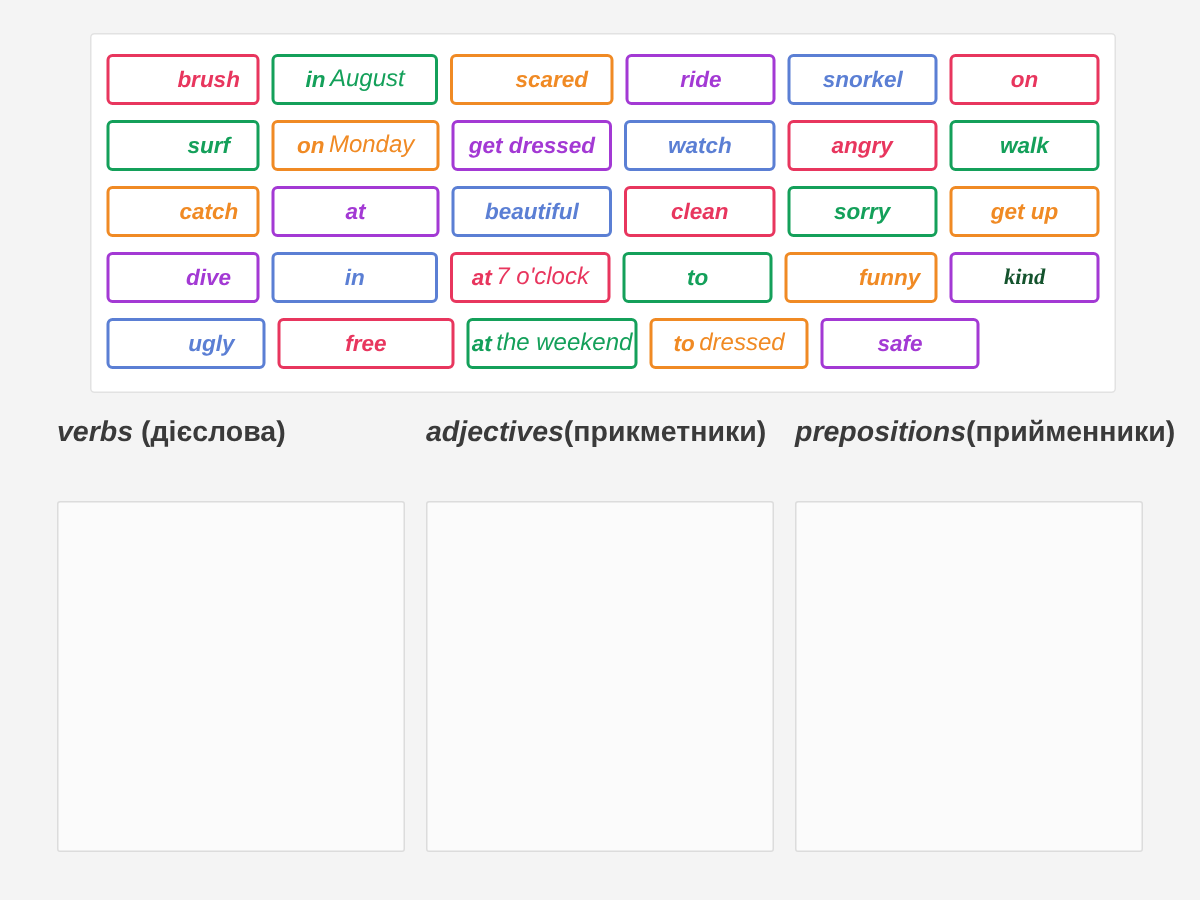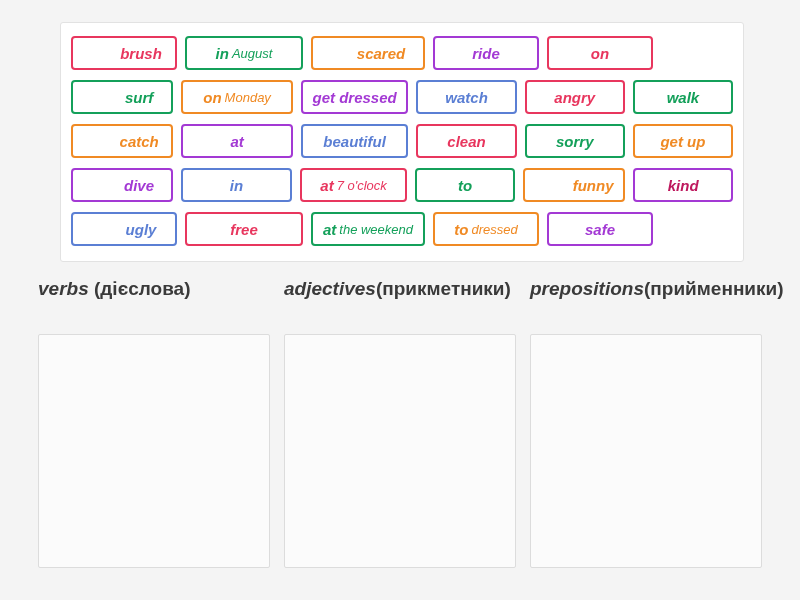--- a/index.html
+++ b/index.html
@@ -44,21 +44,21 @@
     font-size: 15px;
     font-style: italic;
     font-weight: bold;
     white-space: nowrap;
     padding: 0 6px;
     user-select: none;
   }
   .tile .txt { line-height: 1; }
   .tile .sub {
     font-weight: normal;
-    font-size: 13px;
+    font-size: 16px;
     font-style: italic;
     margin-left: 3px;
   }
   .col0 { width: 106px; padding-left: 40px; }
   .col1 { width: 118px; }
   .col2 { width: 114px; }
   .col3 { width: 106px; }
   .col4 { width: 106px; }
   .col5 { width: 106px; }
 
@@ -104,20 +104,23 @@
       <div class="tile col1" style="color: rgb(20, 160, 90); border-color: rgb(20, 160, 90);">
         <span class="txt">in </span>
         <span class="sub">August</span>
       </div>
       <div class="tile col2" style="color: rgb(240, 138, 36); border-color: rgb(240, 138, 36); padding-left: 32px;">
         <span class="txt">scared</span>
       </div>
       <div class="tile col3" style="color: rgb(163, 57, 212); border-color: rgb(163, 57, 212); justify-content: center;">
         <span class="txt">ride</span>
       </div>
+      <div class="tile col4" style="color: rgb(91, 127, 212); border-color: rgb(91, 127, 212);">
+        <span class="txt">snorkel</span>
+      </div>
       <div class="tile col5" style="color: rgb(232, 54, 94); border-color: rgb(232, 54, 94);">
         <span class="txt">on</span>
       </div>
     </div>
     <div class="bank-row">
       <div class="tile col0" style="color: rgb(20, 160, 90); border-color: rgb(20, 160, 90);">
         <span class="txt">surf</span>
       </div>
       <div class="tile col1" style="color: rgb(240, 138, 36); border-color: rgb(240, 138, 36);">
         <span class="txt">on </span>
@@ -166,21 +169,21 @@
       <div class="tile col2" style="color: rgb(232, 54, 94); border-color: rgb(232, 54, 94);">
         <span class="txt">at </span>
         <span class="sub">7 o'clock</span>
       </div>
       <div class="tile col3" style="color: rgb(20, 160, 90); border-color: rgb(20, 160, 90);">
         <span class="txt">to</span>
       </div>
       <div class="tile col4" style="color: rgb(240, 138, 36); border-color: rgb(240, 138, 36); padding-left: 44px;">
         <span class="txt">funny</span>
       </div>
-      <div class="tile col5" style="color: #be185d; border-color: rgb(163, 57, 212);">
+      <div class="tile col5" style="color: #14532d; border-color: rgb(163, 57, 212); font-family: Liberation Serif, serif;">
         <span class="txt">kind</span>
       </div>
     </div>
     <div class="bank-row">
       <div class="tile col0" style="color: rgb(91, 127, 212); border-color: rgb(91, 127, 212);">
         <span class="txt">ugly</span>
       </div>
       <div class="tile col1" style="color: rgb(232, 54, 94); border-color: rgb(232, 54, 94);">
         <span class="txt">free</span>
       </div>

